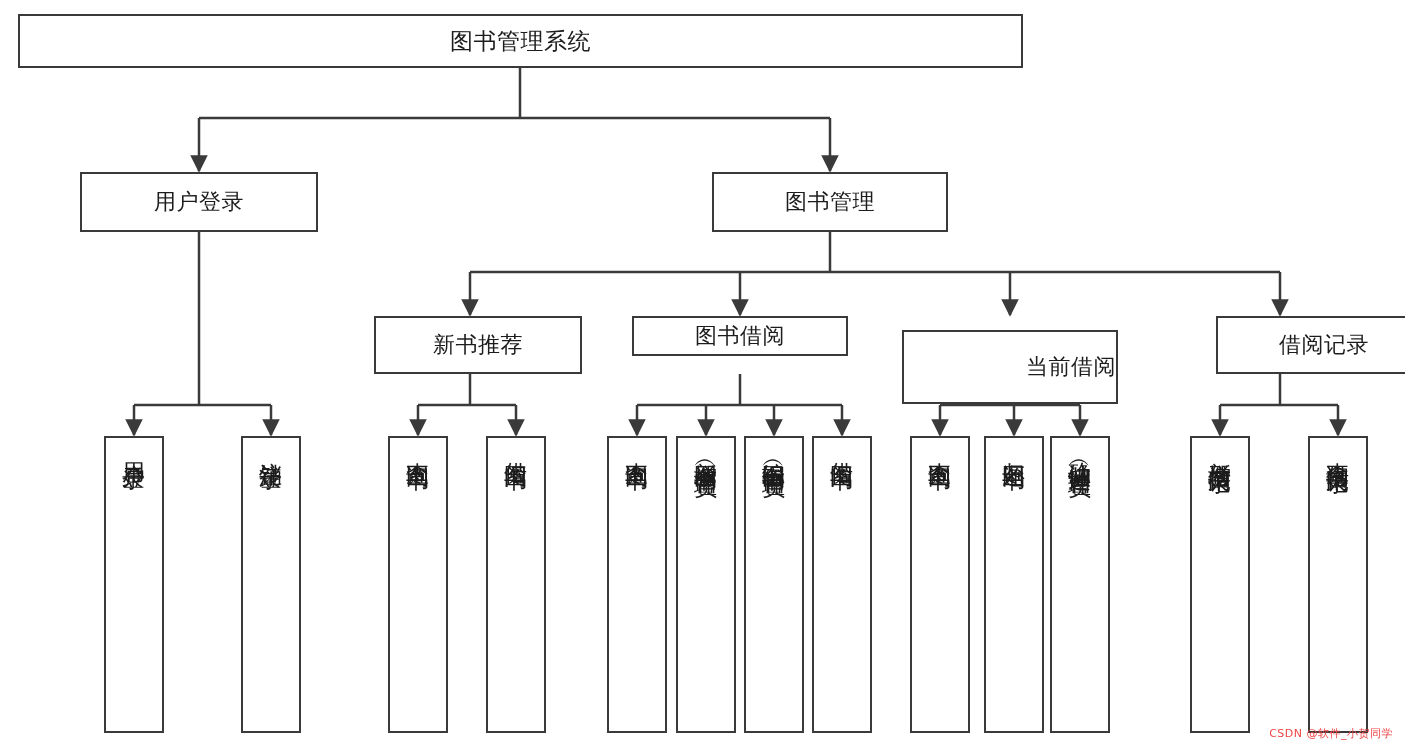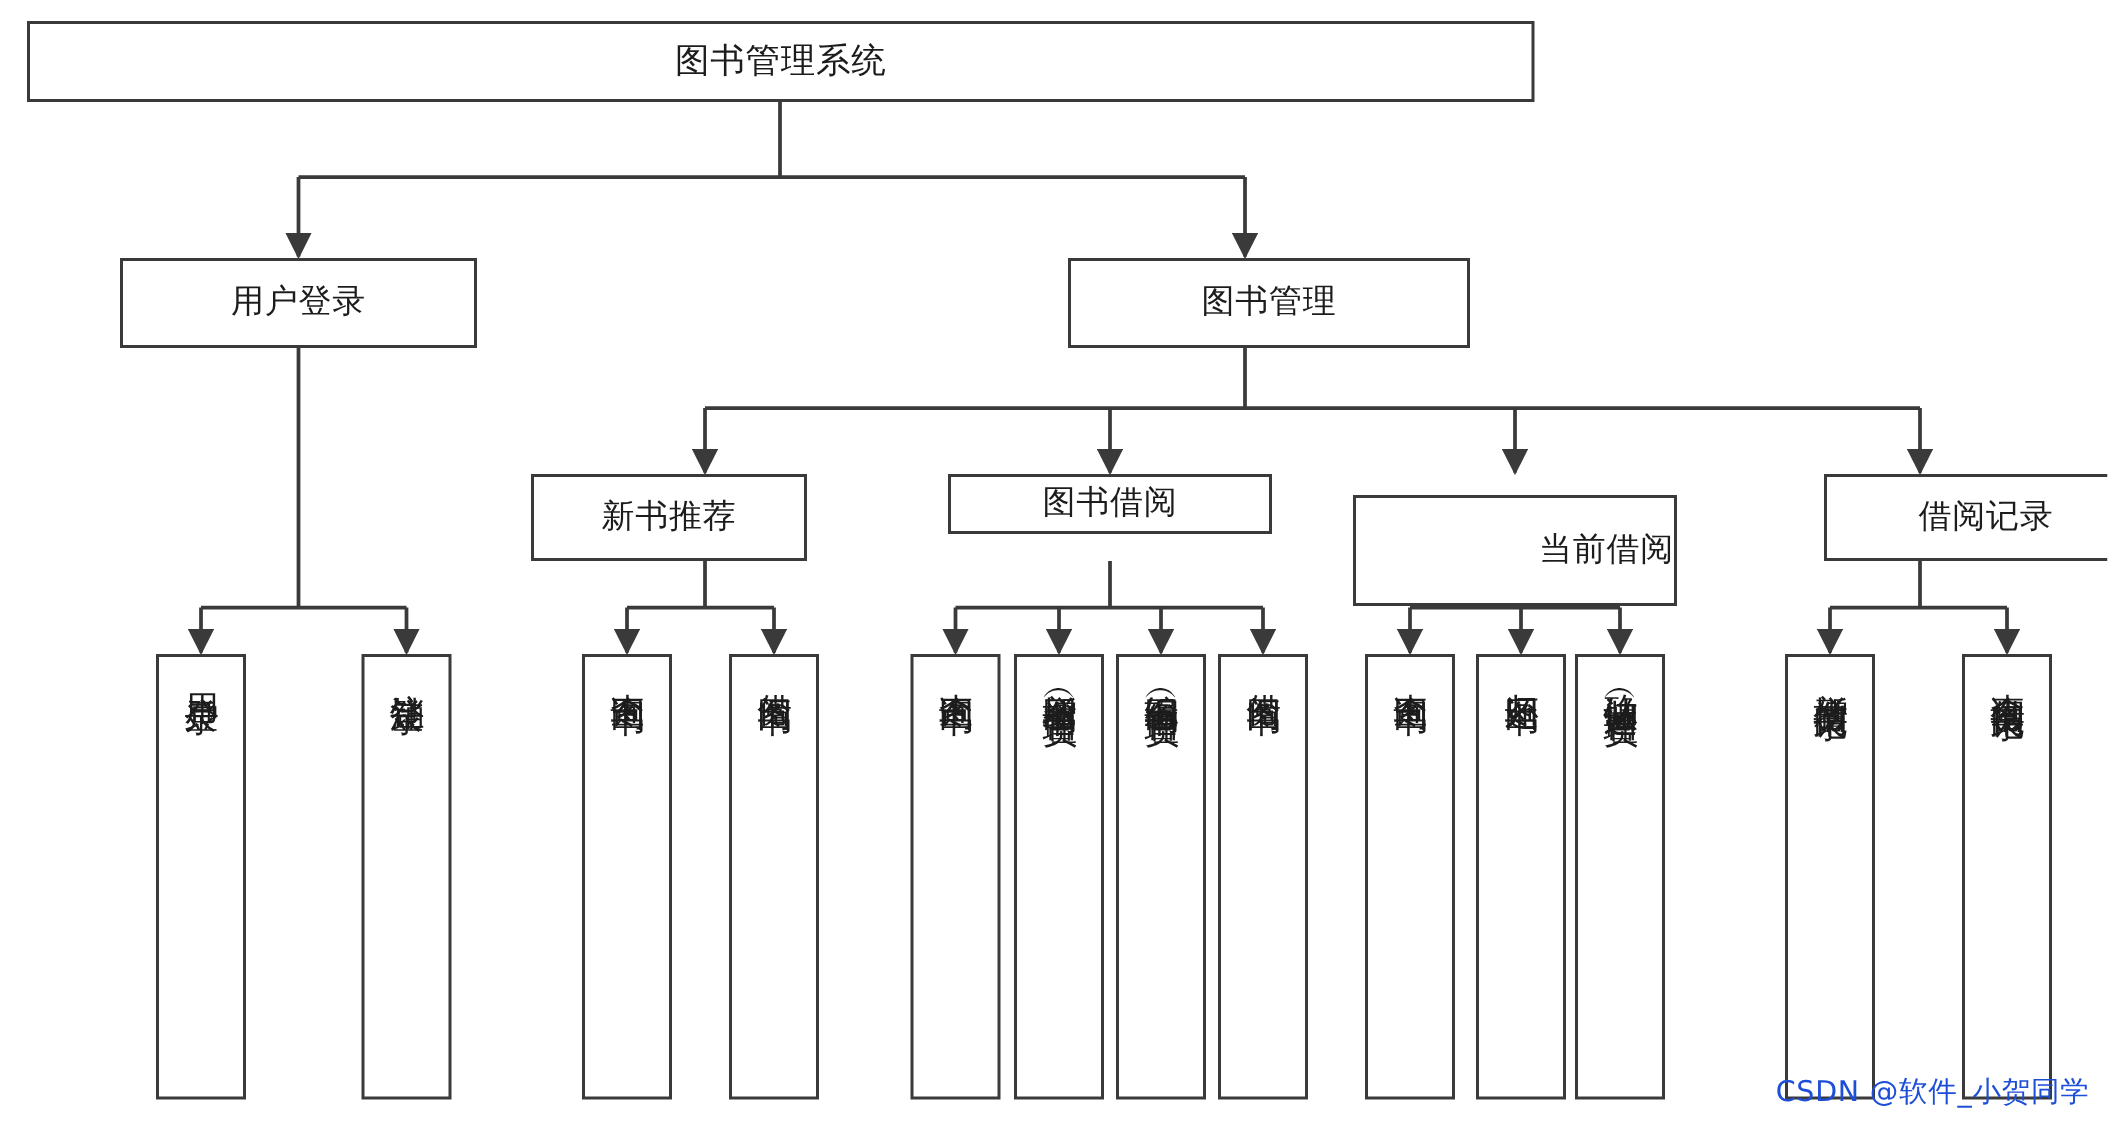--- a/index.html
+++ b/index.html
@@ -58,22 +58,22 @@
     line-height: 1.05;
     letter-spacing: 2px;
     white-space: nowrap;
     margin: 0 auto;
   }
   .node.root .node-label { font-size: 23px; }
   .watermark {
     position: absolute;
     right: 12px;
     bottom: 6px;
-    font-size: 19px;
-    color: #1d4ed8;
+    font-size: 11px;
+    color: #ef4444;
     white-space: nowrap;
     z-index: 5;
     letter-spacing: 0.5px;
   }
 </style>
 </head>
 <body>
 
 <div id="canvas">
   <svg id="edges" viewBox="0 0 1405 747" width="1405" height="747" xmlns="http://www.w3.org/2000/svg">
@@ -119,24 +119,24 @@
       </g>
   </svg>
 
   <div id="nodes-layer">
       <div class="node horizontal root" style="left: 18px; top: 14px; width: 1005px; height: 54px;">
         <span class="node-label">图书管理系统</span>
       </div>
       <div class="node horizontal" style="left: 80px; top: 172px; width: 238px; height: 60px;">
         <span class="node-label">用户登录</span>
       </div>
-      <div class="node horizontal" style="left: 712px; top: 172px; width: 268px; height: 60px;">
+      <div class="node horizontal" style="left: 712px; top: 172px; width: 236px; height: 60px;">
         <span class="node-label">图书管理</span>
       </div>
-      <div class="node horizontal" style="left: 354px; top: 316px; width: 184px; height: 58px;">
+      <div class="node horizontal" style="left: 374px; top: 316px; width: 208px; height: 58px;">
         <span class="node-label">新书推荐</span>
       </div>
       <div class="node horizontal" style="left: 632px; top: 316px; width: 216px; height: 40px;">
         <span class="node-label">图书借阅</span>
       </div>
       <div class="node horizontal" style="left: 902px; top: 330px; width: 216px; height: 74px; justify-content: flex-end;">
         <span class="node-label">当前借阅</span>
       </div>
       <div class="node horizontal" style="left: 1172px; top: 316px; width: 216px; height: 58px; margin-left: 44px;">
         <span class="node-label">借阅记录</span>

